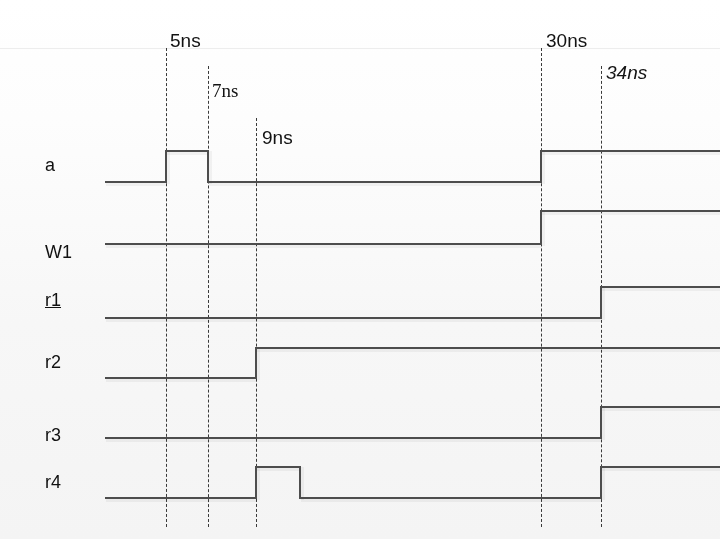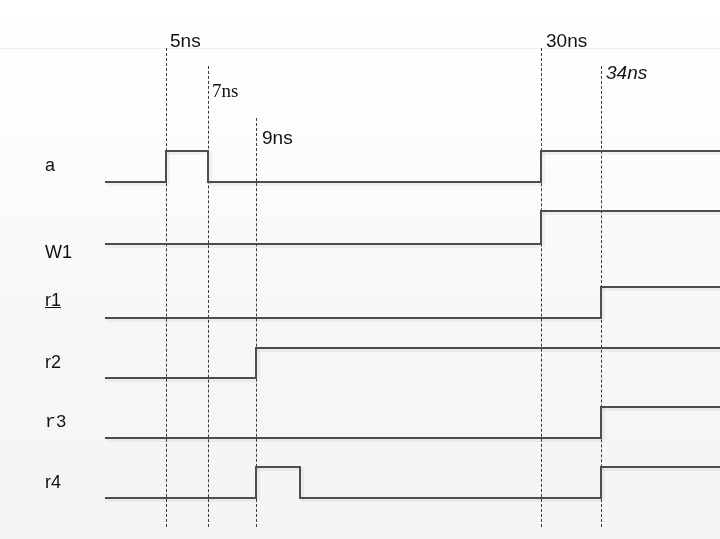--- a/index.html
+++ b/index.html
@@ -95,21 +95,21 @@
       <div class="time-label" style="left: 546px; top: 30px;"><span class="shadow-echo">30ns</span><span>30ns</span></div>
       <div class="marker-line" style="left: 601px; top: 66px; height: 461px;"></div>
       <div class="time-label" style="left: 606px; top: 62px; font-style: italic;"><span class="shadow-echo">34ns</span><span>34ns</span></div>
     </div>
 
   <div id="labels-layer">
       <div class="sig-label" style="left: 45px; top: 155px;">a</div>
       <div class="sig-label" style="left: 45px; top: 214px; margin-top: 28px;">W1</div>
       <div class="sig-label" style="left: 45px; top: 290px; text-decoration: underline;">r1</div>
       <div class="sig-label" style="left: 45px; top: 352px;">r2</div>
-      <div class="sig-label" style="left: 45px; top: 412px; font-family: Liberation Mono, monospace;">r3</div>
+      <div class="sig-label" style="left: 45px; top: 425px;">r3</div>
       <div class="sig-label" style="left: 45px; top: 472px;">r4</div>
     </div>
 
   <div id="waves-layer">
       <div class="seg h" style="left: 105px; top: 180.8px; width: 61px;"></div>
       <div class="seg v" style="left: 164.8px; top: 149.8px; height: 33.4px;"></div>
       <div class="seg h" style="left: 166px; top: 149.8px; width: 42px;"></div>
       <div class="seg v" style="left: 206.8px; top: 149.8px; height: 33.4px;"></div>
       <div class="seg h" style="left: 208px; top: 180.8px; width: 333px;"></div>
       <div class="seg v" style="left: 539.8px; top: 149.8px; height: 33.4px;"></div>

